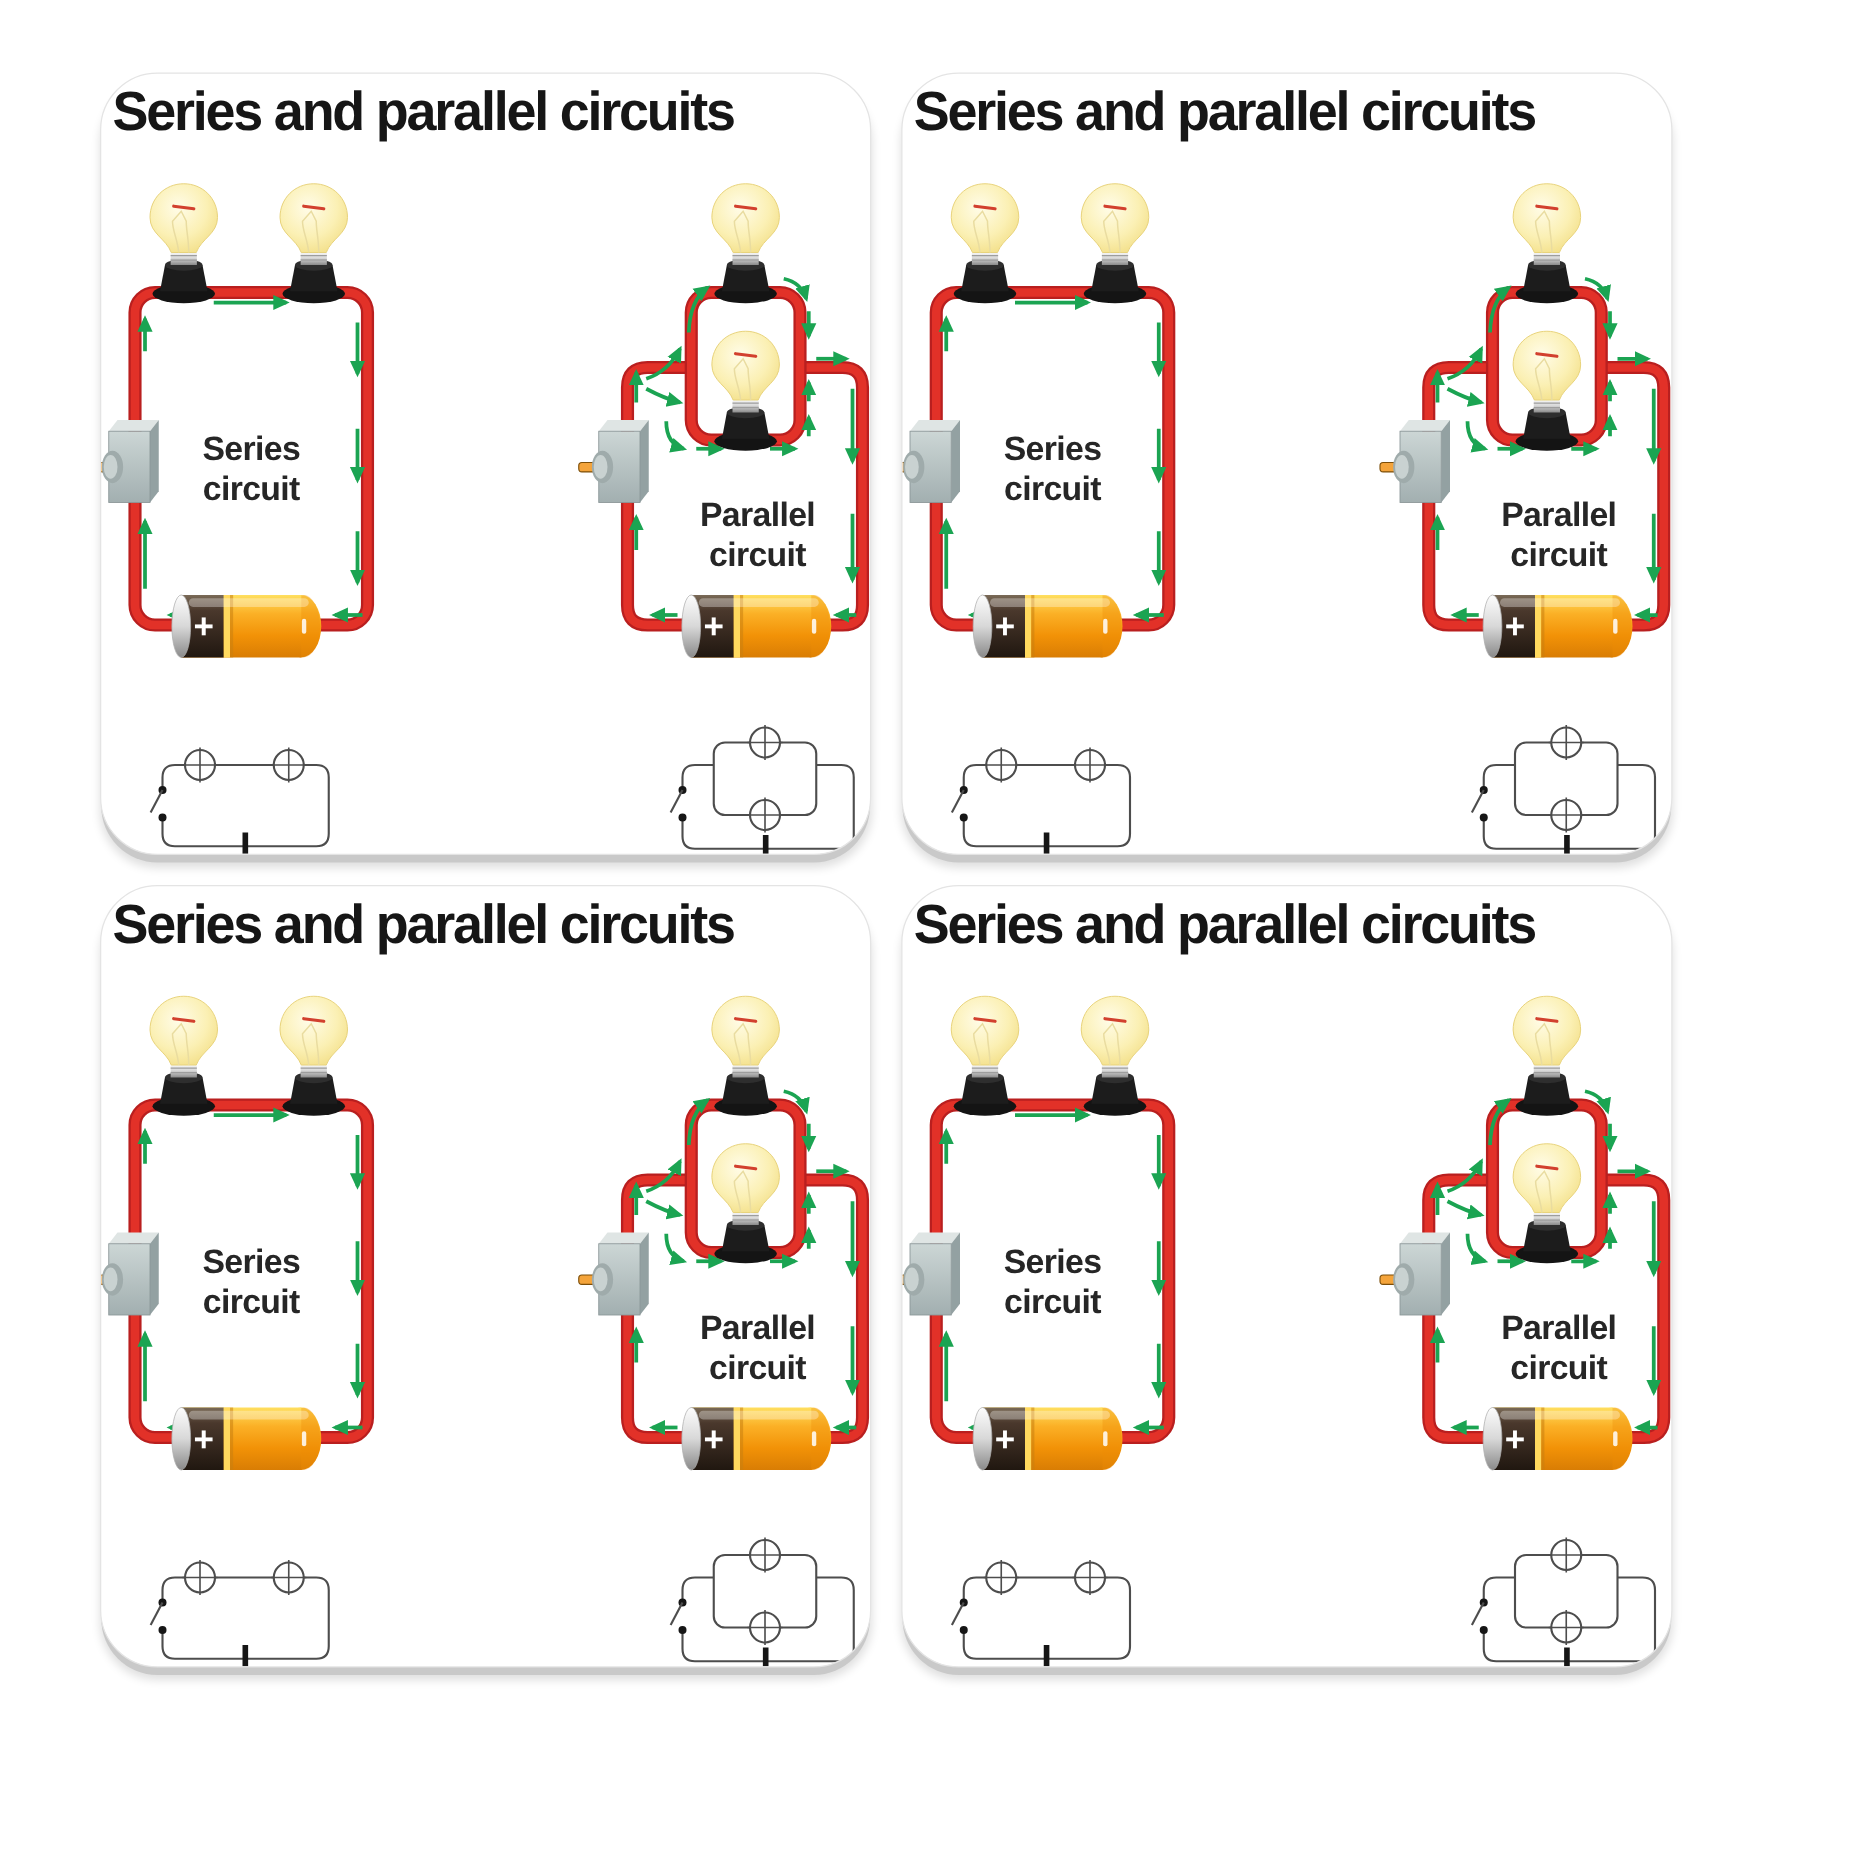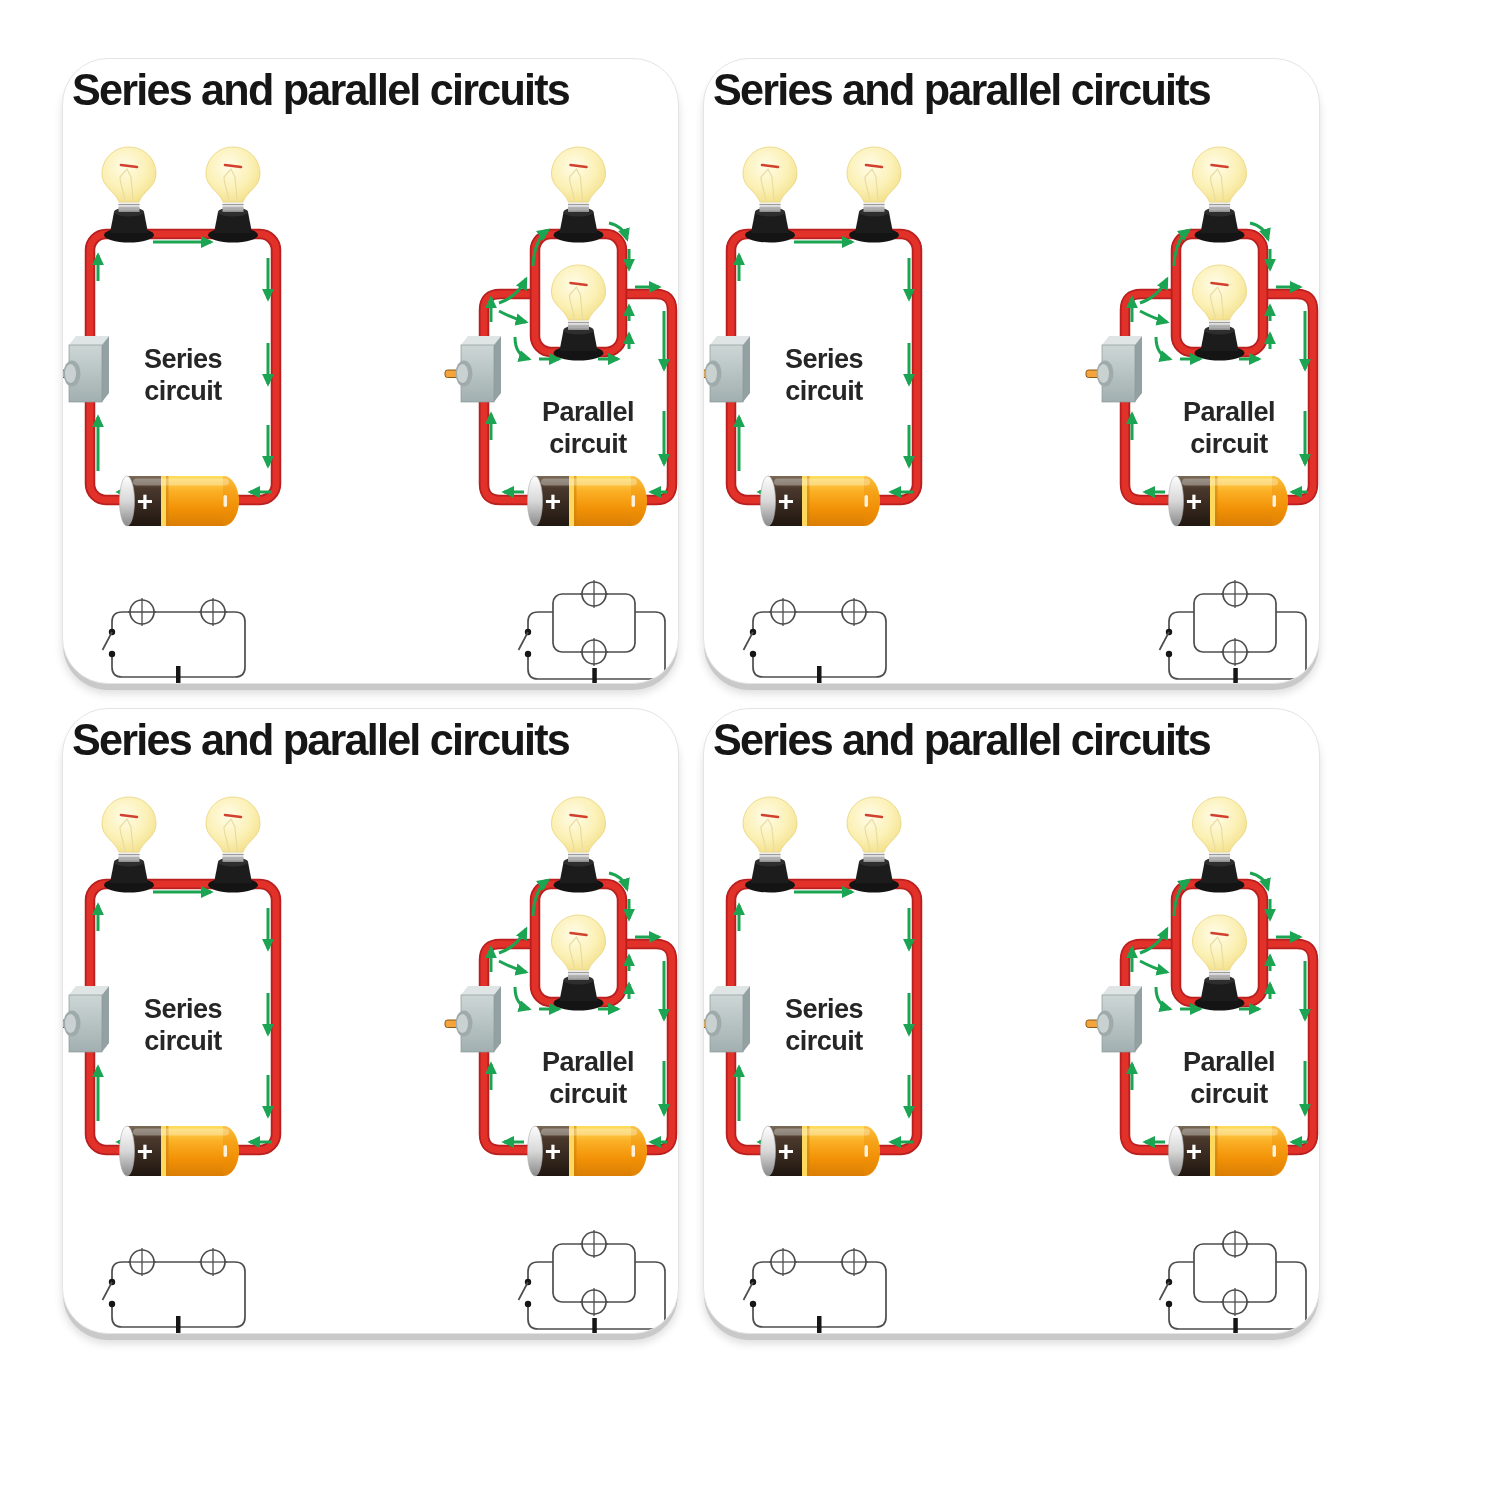--- a/index.html
+++ b/index.html
@@ -1,21 +1,21 @@
 <!DOCTYPE html>
 <html><head>
 <meta charset="utf-8">
 <style>
   html,body{margin:0;padding:0;}
   body{
     width:1500px;height:1500px;background:#ffffff;
     font-family:"Liberation Sans",sans-serif;position:relative;overflow:hidden;
   }
   .grid{
-    position:absolute;left:62px;top:58px;
+    position:absolute;left:80px;top:58px;
     display:grid;grid-template-columns:repeat(2,615px);grid-auto-rows:624px;
     column-gap:130px;row-gap:127px;gap:26px;
   }
   .tile{
     position:relative;width:615px;height:624px;background:#ffffff;
     border:1px solid #e4e4e4;border-radius:46px;
     box-shadow:0 7px 0 -1px #c9c9c9, 0 10px 8px rgba(0,0,0,.13);
     overflow:hidden;
   }
   .tile-title{

